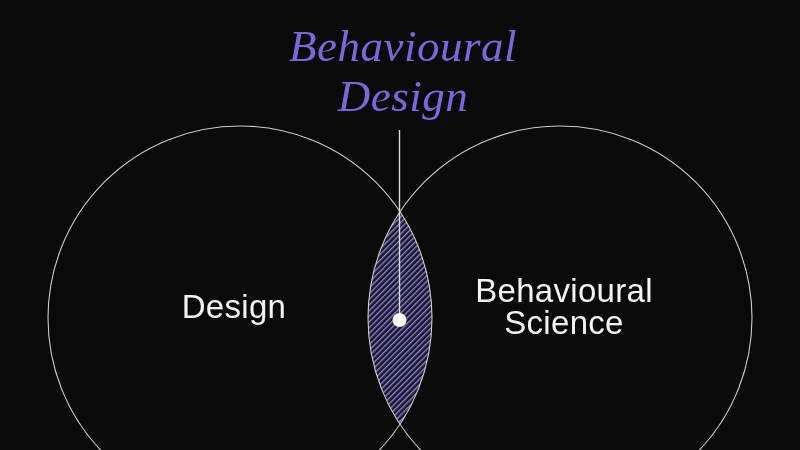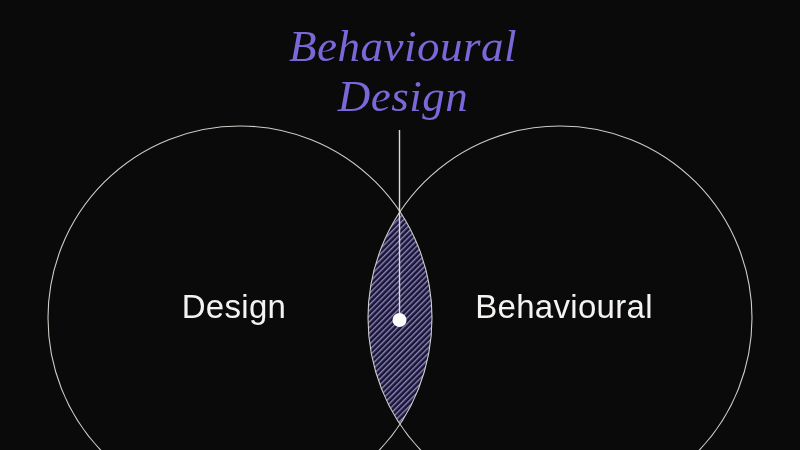--- a/index.html
+++ b/index.html
@@ -76,15 +76,16 @@
     <span class="line">Behavioural</span>
     <span class="line">Design</span>
   </div>
 
   <div class="circle-label left" style="color: rgb(245, 243, 241);">
     <span class="line">Design</span>
   </div>
 
   <div class="circle-label right" style="color: rgb(245, 243, 241);">
     <span class="line">Behavioural</span>
+    <span class="line">Science</span>
   </div>
 
 </div>
 
 </body></html>

